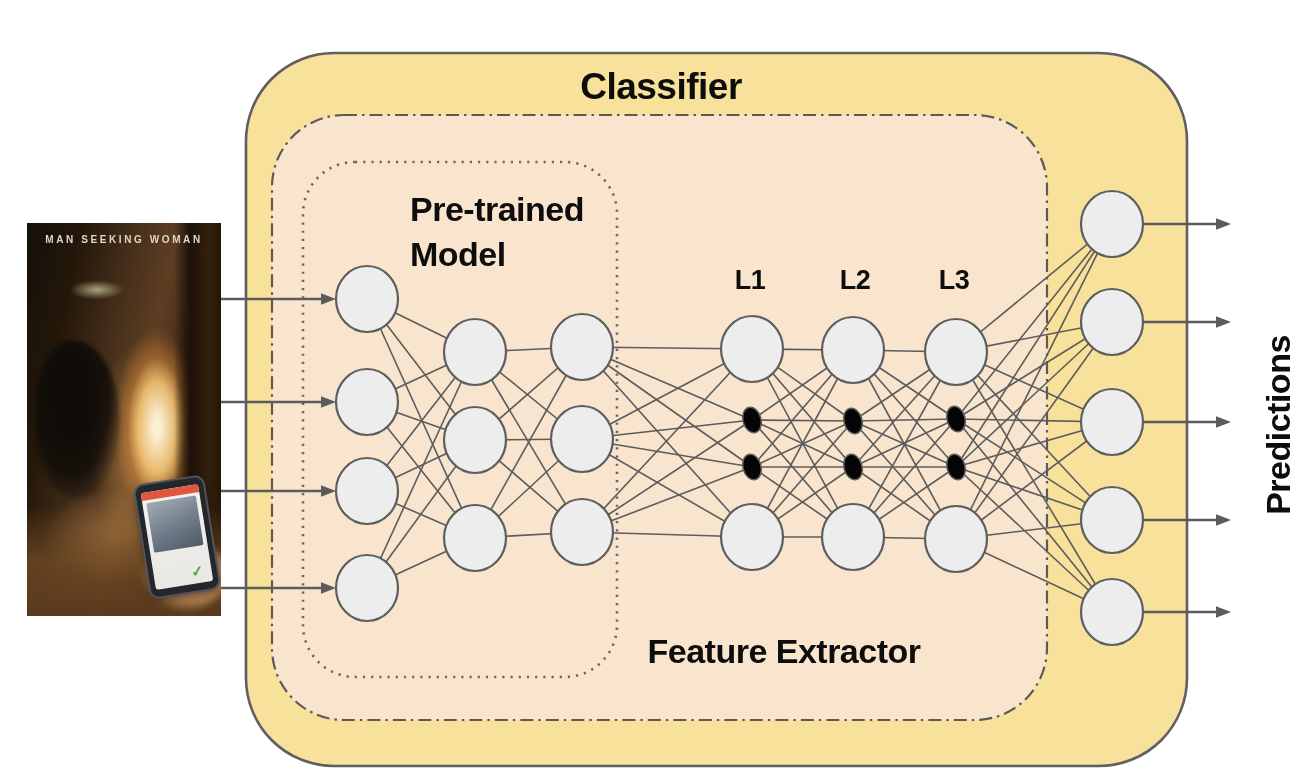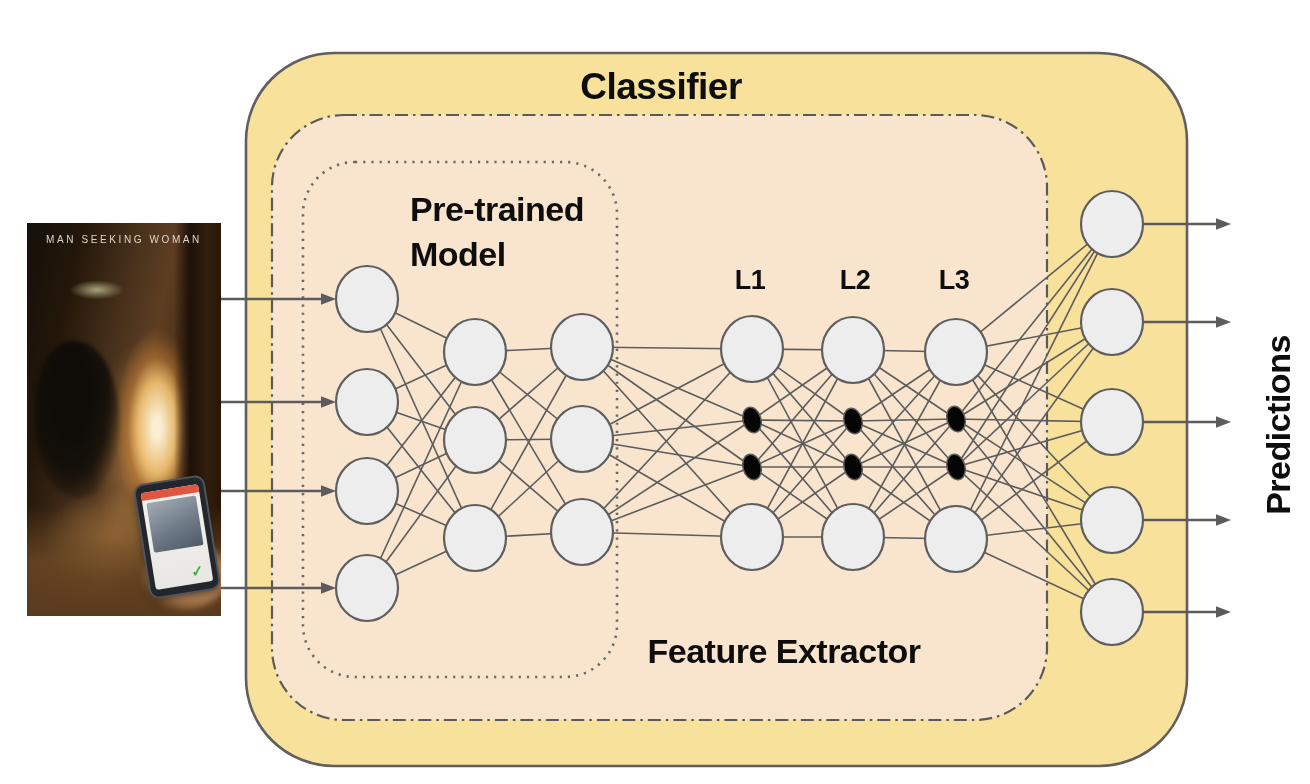--- a/index.html
+++ b/index.html
@@ -30,21 +30,21 @@
       radial-gradient(ellipse 90px 60px at 45% 80%, rgba(193,141,77,.6) 0%, rgba(193,141,77,0) 80%),
       linear-gradient(102deg,#14100b 0%,#241709 20%,#47301b 40%,#5e3e22 55%,#38220f 74%,#190f07 90%,#120b05 100%);}
   .poster-door{position:absolute;right:0;top:0;width:24%;height:100%;
     background:linear-gradient(90deg,rgba(26,16,8,0) 0%,#1d1109 35%,#33200e 72%,#271507 100%);}
   .poster-floor{position:absolute;left:0;bottom:0;width:100%;height:28%;
     background:linear-gradient(180deg,rgba(96,64,32,0) 0%,rgba(116,78,38,.7) 50%,#5a3a1d 100%);}
   .poster-man{position:absolute;left:4%;top:30%;width:44%;height:40%;border-radius:45% 55% 50% 50%;
     background:radial-gradient(ellipse at 45% 35%,#0f0c08 25%,rgba(15,12,8,.82) 55%,rgba(15,12,8,0) 80%);
     filter:blur(2px);}
   .poster-title{position:absolute;top:11px;left:0;right:0;text-align:center;color:#ddd8cb;
-    font-size:10px;letter-spacing:2.6px;font-weight:normal;}
+    font-size:10px;letter-spacing:2.6px;font-weight:bold;}
   .hand{position:absolute;right:-6px;bottom:6px;width:84px;height:70px;border-radius:50%;
     background:radial-gradient(ellipse at 60% 45%,#c4926a 0%,#a9794e 55%,rgba(169,121,78,0) 80%);
     filter:blur(3px);}
   .phone{position:absolute;left:116px;top:258px;width:68px;height:112px;background:#23262b;
     border-radius:8px;transform:rotate(-9deg);
     box-shadow:0 0 0 2px #51555b, 0 3px 9px rgba(0,0,0,.55);}
   .phone-screen{position:absolute;left:5px;right:5px;top:7px;bottom:7px;border-radius:3px;overflow:hidden;
     background:linear-gradient(180deg,#f4f2ef 0%,#e9e7e3 100%);}
   .phone-topbar{position:absolute;top:0;left:0;right:0;height:8px;background:#e2553f;}
   .phone-photo{position:absolute;top:11px;left:4px;right:4px;height:50px;border-radius:2px;

